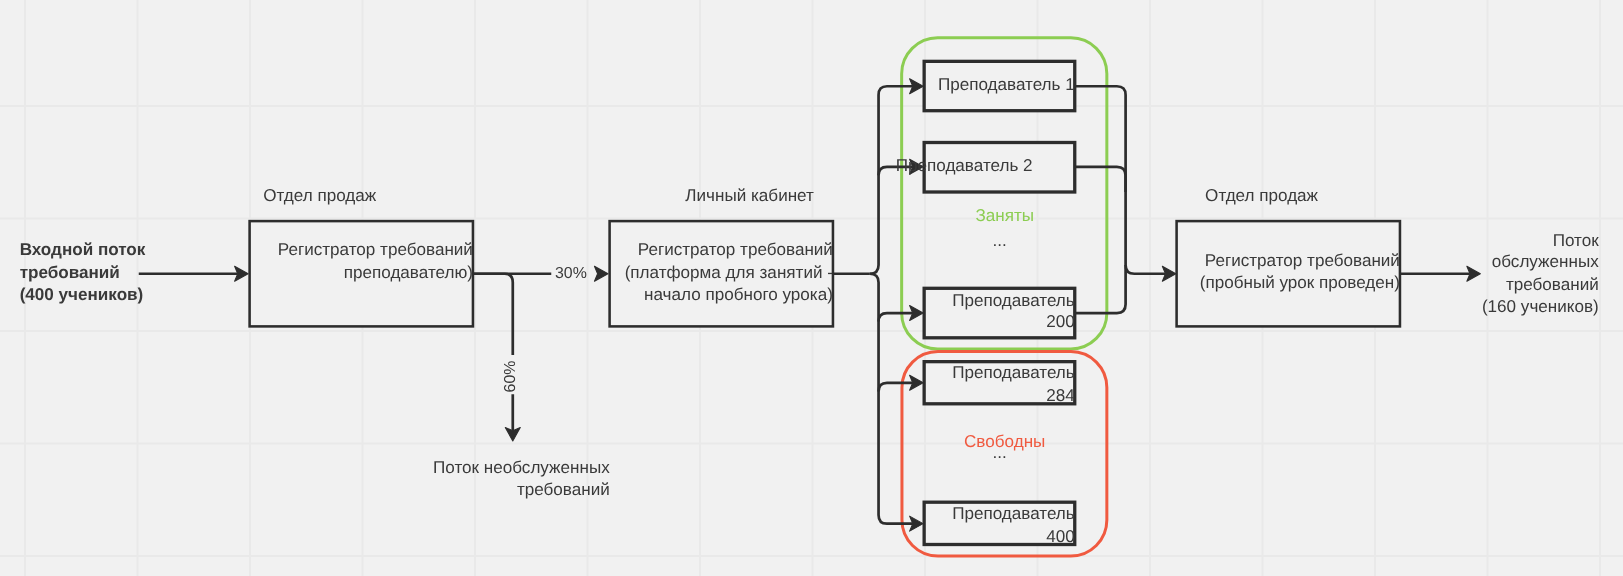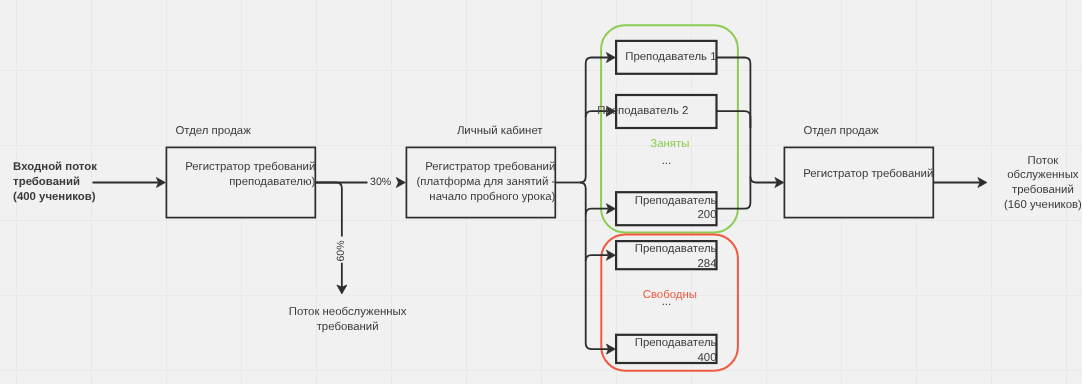--- a/index.html
+++ b/index.html
@@ -12,21 +12,21 @@
           linear-gradient(to right, #e9e9e9 1px, transparent 1px),
           linear-gradient(to bottom, #e9e9e9 1px, transparent 1px);
         background-size:75px 75px;
         background-position:16px 70px;}
   #svg{position:absolute;left:0;top:0;}
   .node{position:absolute;box-sizing:border-box;background:transparent;text-align:right;
         color:#3a3a3a;font-size:11.4px;line-height:14.7px;}
   .freetext{position:absolute;color:#3a3a3a;font-size:11.4px;line-height:14.7px;white-space:nowrap;}
   .stack{font-size:0;}
   .stack>div{white-space:nowrap;font-size:11.4px;line-height:14.7px;}
-  .freetext.ctr{transform:translateX(-50%);text-align:center;}
+  .freetext.ctr{transform:translateX(-50%);text-align:right;}
   .freetext.rot{transform:translate(-50%,-50%) rotate(-90deg);text-align:center;}
   .pct{font-size:10.6px;}
   .grp-title.busy{color:#8ccd52;}
   .grp-title.free{color:#f05a40;}
   .grp-dots{color:#3a3a3a;}
 </style>
 </head>
 <body>
 
 <div id="canvas">
@@ -93,20 +93,21 @@
   <div class="node" style="left:406.4px;top:160.39px;width:148.9px;">
     <div class="stack">
       <div>Регистратор требований</div>
       <div>(платформа для занятий -</div>
       <div>начало пробного урока)</div>
     </div>
   </div>
   <div class="node" style="left:784.4px;top:167.29px;width:148.9px;">
     <div class="stack">
       <div>Регистратор требований</div>
+      <div>(пробный урок проведен)</div>
     </div>
   </div>
 
   <div class="node tch" style="left:616.1px;top:49.89px;width:100.4px;">
     <div>Преподаватель 1</div>
   </div>
   <div class="node tch" style="left:588px;top:104.09px;width:100.4px;">
     <div>Преподаватель 2</div>
   </div>
   <div class="node tch" style="left:616.1px;top:193.69px;width:100.4px;">
@@ -139,21 +140,21 @@
     <div>Входной поток</div>
     <div>требований</div>
     <div>(400 учеников)</div>
   </div>
 
   <div class="freetext ctr stack" style="left:347.6px;top:304.8px;">
     <div>Поток необслуженных</div>
     <div>требований</div>
   </div>
 
-  <div class="freetext ctr stack" style="left:1026.9px;top:153.5px;margin-left:16px;">
+  <div class="freetext ctr stack" style="left:1026.9px;top:153.5px;">
     <div>Поток</div>
     <div>обслуженных</div>
     <div>требований</div>
     <div>(160 учеников)</div>
   </div>
 
   <div class="freetext ctr grp-title busy" style="left:669.8px;top:136.6px;">Заняты</div>
   <div class="freetext ctr grp-dots" style="left:666.4px;top:153.8px;">...</div>
   <div class="freetext ctr grp-title free" style="left:669.8px;top:288px;">Свободны</div>
   <div class="freetext ctr grp-dots" style="left:666.4px;top:295.2px;">...</div>

